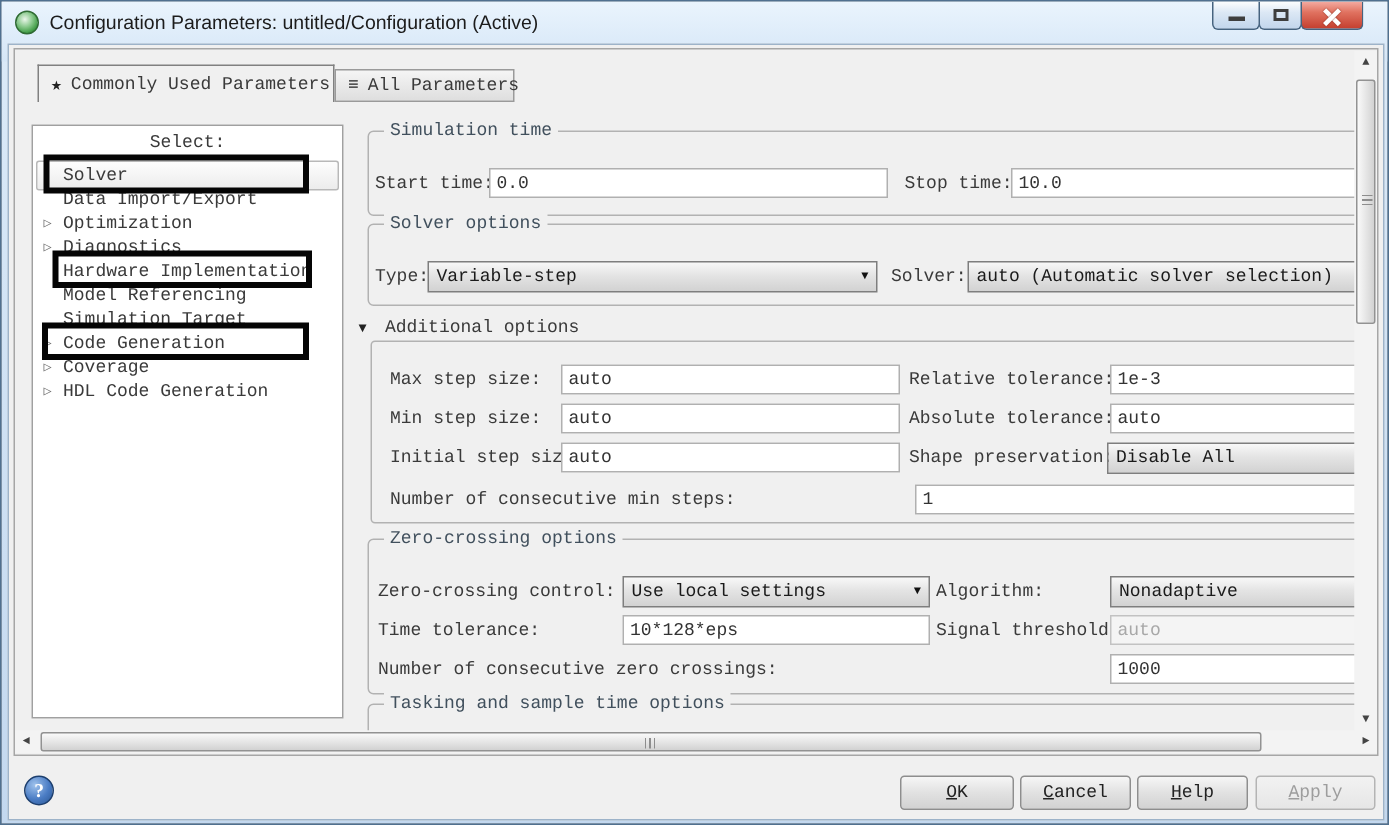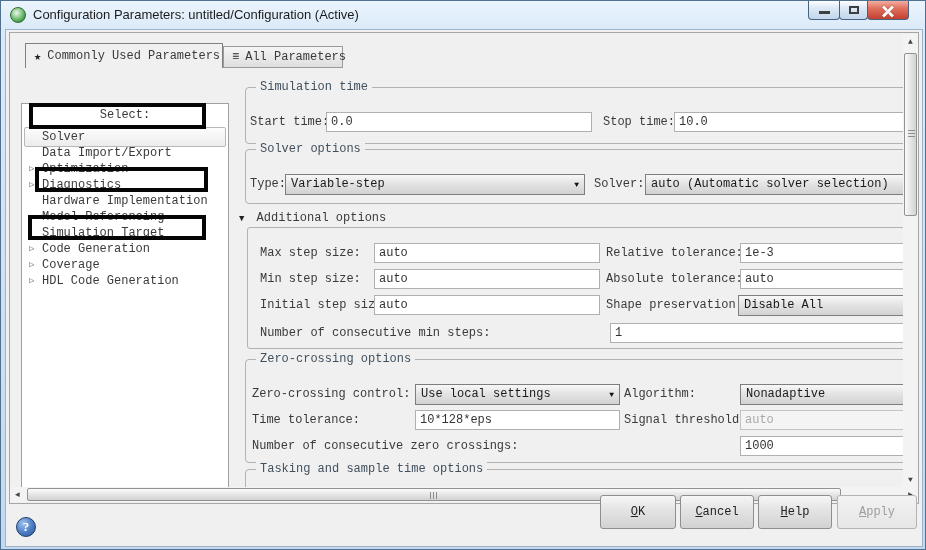--- a/index.html
+++ b/index.html
@@ -39,21 +39,21 @@
   
   .tab{position:absolute;box-sizing:border-box;display:flex;align-items:center;
     padding:0 8px;white-space:nowrap;cursor:default;}
   .tab1{left:24px;top:42px;width:198px;height:25px;background:#f0f0f0;
     border:1px solid #808080;border-bottom:none;z-index:3;}
   .tab2{left:222px;top:45px;width:120px;height:22px;
     background:linear-gradient(#f5f5f5,#dedede);border:1px solid #9a9a9a;z-index:2;}
   .tab-icon{margin-right:6px;font-size:12px;color:#222;}
   
   .tree-box{position:absolute;left:20px;top:82px;width:208px;height:396px;
-    background:#ffffff;border:1px solid #a0a0a0;box-sizing:border-box;margin-top:20px;}
+    background:#ffffff;border:1px solid #a0a0a0;box-sizing:border-box;}
   .tree-header{position:absolute;left:0;top:4px;width:100%;text-align:center;color:#3a3a3a;}
   .tree-sel{position:absolute;left:2px;top:23px;width:202px;height:20px;
     background:linear-gradient(#fdfdfd,#ececec);border:1px solid #b8b8b8;border-radius:2px;box-sizing:border-box;}
   .titem{position:absolute;left:0;width:206px;height:16px;line-height:16px;white-space:nowrap;}
   .texp{position:absolute;left:7px;top:0;font-size:9px;color:#6f6f6f;}
   .tlabel{position:absolute;left:20px;top:0;color:#3a3a3a;}
   
   .ann{position:absolute;border:4px solid #050505;box-sizing:border-box;z-index:6;background:transparent;}
   
   .clip{position:absolute;left:236px;top:67px;width:666px;height:419px;overflow:hidden;}
@@ -83,21 +83,21 @@
   .hsb-r{position:absolute;right:0;top:0;width:15px;height:15px;text-align:center;line-height:15px;font-size:8px;color:#444;}
   .hsb-thumb{position:absolute;left:17px;top:1px;width:814px;height:13px;border-radius:2px;
     background:linear-gradient(#fafafa,#d2d2d2);border:1px solid #929292;box-sizing:border-box;}
   .hgrip{position:absolute;left:50%;top:3px;width:8px;height:7px;transform:translateX(-50%);
     background:repeating-linear-gradient(to right,#8d8d8d 0 1px,transparent 1px 3px);}
   
   .help-badge{position:absolute;left:15px;top:516px;width:20px;height:20px;border-radius:50%;
     background:radial-gradient(circle at 35% 30%, #9fc2ec, #4a7cc4 55%, #2a5693);
     border:1px solid #1d3f6e;box-sizing:border-box;color:#fff;text-align:center;line-height:18px;
     font-family:"Liberation Serif",serif;font-weight:bold;font-size:13px;}
-  .btn{position:absolute;top:494px;height:34px;box-sizing:border-box;border:1px solid #8e8e8e;border-radius:3px;
+  .btn{position:absolute;top:516px;height:23px;box-sizing:border-box;border:1px solid #8e8e8e;border-radius:3px;
     background:linear-gradient(#f6f6f6,#e2e2e2 48%,#d2d2d2);
     font:12px "Liberation Mono","DejaVu Sans Mono",monospace;color:#222;padding:0;}
   .btn .btn-label{display:block;text-align:center;line-height:21px;}
   .btn .btn-label::first-letter{text-decoration:underline;}
   .btn.ok{left:599px;width:76px;}
   .btn.cancel{left:679px;width:74px;}
   .btn.help{left:757px;width:74px;}
   .btn.apply{left:836px;width:80px;color:#9d9d9d;border-color:#b4b4b4;
     background:linear-gradient(#f2f2f2,#e6e6e6);}
   .btn.apply .btn-label::first-letter{text-decoration:underline;}

